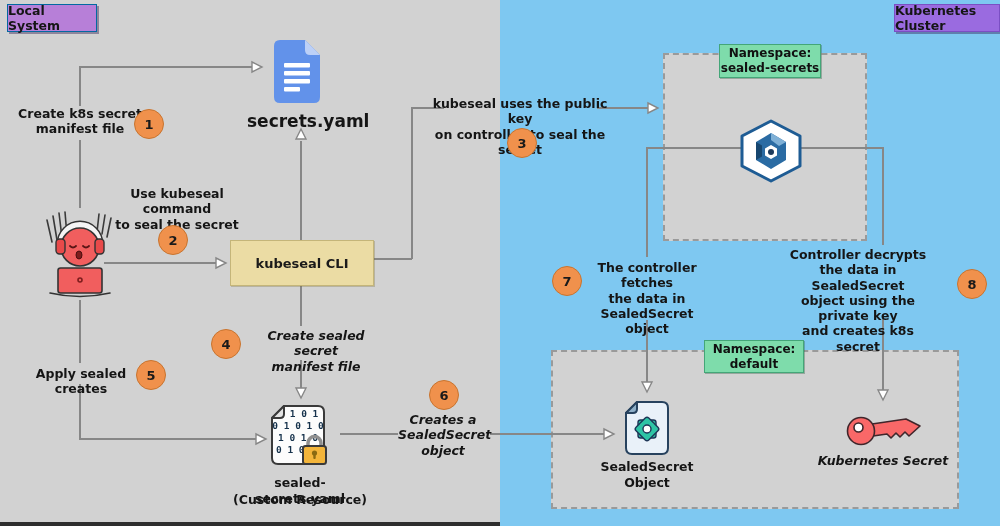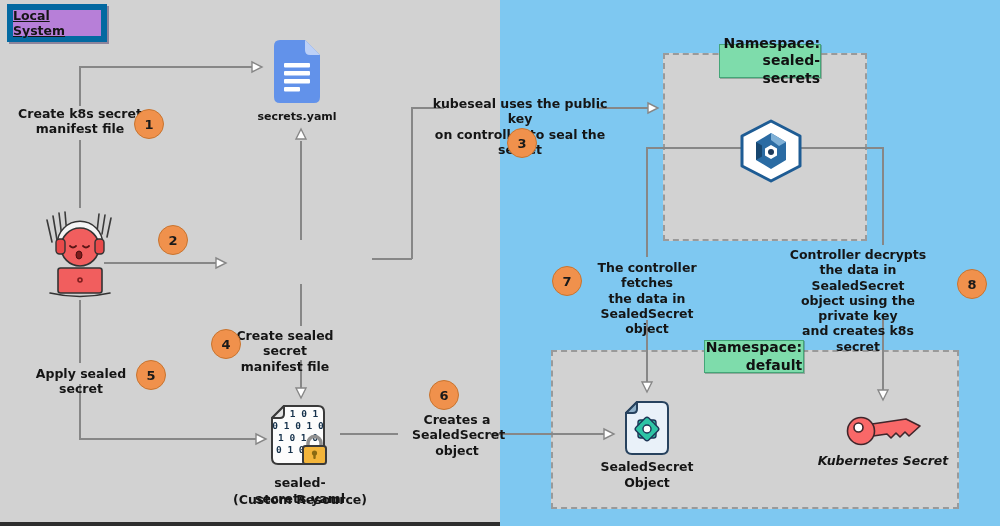--- a/index.html
+++ b/index.html
@@ -8,44 +8,44 @@
     background:#d2d2d2;
     font-family:"DejaVu Sans","Liberation Sans",sans-serif;
     color:#111;
   }
   .cluster-panel{position:absolute;left:500px;top:0;width:500px;height:526px;background:#7ec8f1;}
   .panel-badge{
     position:absolute;display:flex;align-items:center;justify-content:center;
     font-size:12.5px;font-weight:bold;color:#151515;
     box-shadow:2px 2px 0 rgba(60,40,90,.45);
   }
-  .badge-local{left:7px;top:4px;width:88px;height:26px;background:#b77fd8;border:6px solid #0369a1;text-decoration:underline;}
+  .badge-local{left:7px;top:4px;width:88px;height:26px;background:#b77fd8;border:1px solid #0369a1;}
   .badge-cluster{left:894px;top:4px;width:104px;height:26px;background:#9a6be0;border:1px solid #7b4fc4;}
   .ns-box{position:absolute;background:#d2d2d2;border:2px dashed #9a9a9a;}
   .ns-badge{
-    position:absolute;display:flex;align-items:center;justify-content:center;text-align:right;
-    background:#7edcab;border:1px solid #44a678;font-size:14px;font-weight:bold;
+    position:absolute;display:flex;align-items:center;justify-content:center;text-align:center;
+    background:#7edcab;border:1px solid #44a678;font-size:12px;font-weight:bold;
     white-space:pre-line;line-height:1.25;box-shadow:1px 1px 0 rgba(40,90,60,.35);
   }
   .line{position:absolute;background:#878787;}
   .h{height:1.5px;}
   .v{width:1.5px;}
   .ah{position:absolute;width:14px;height:14px;}
   .note{
     position:absolute;font-size:12.5px;font-weight:600;line-height:1.22;text-align:center;
     white-space:pre-line;color:#151515;
   }
   .step-circle{
     position:absolute;width:28px;height:28px;border-radius:50%;
     background:#f0914c;border:1.5px solid #c8742f;
     display:flex;align-items:center;justify-content:center;
     font-size:13px;font-weight:bold;color:#1a1a1a;
   }
   .node-label{
-    position:absolute;font-size:11px;font-weight:600;text-align:center;
+    position:absolute;font-size:17px;font-weight:600;text-align:center;
     white-space:pre-line;line-height:1.3;color:#151515;
   }
   .kubeseal-box{
     position:absolute;left:230px;top:240px;width:142px;height:44px;
     background:#ebdca4;border:1.5px solid #c4b579;
     display:flex;align-items:center;justify-content:center;
     font-size:13px;font-weight:600;color:#1a1a1a;box-shadow:1px 1px 0 rgba(120,105,50,.3);
   }
   .icon{position:absolute;}
   .bottom-edge{position:absolute;left:0;top:522px;width:500px;height:4px;background:#2e2e2e;}
@@ -118,20 +118,21 @@
       <polygon points="2,2 12,7 2,12" fill="#fff" stroke="#878787" stroke-width="1.4"></polygon>
     </svg>
   <svg class="ah" style="left:639.5px;top:380px;" viewBox="0 0 14 14">
       <polygon points="2,2 7,12 12,2" fill="#fff" stroke="#878787" stroke-width="1.4"></polygon>
     </svg>
   <svg class="ah" style="left:875.5px;top:388px;" viewBox="0 0 14 14">
       <polygon points="2,2 7,12 12,2" fill="#fff" stroke="#878787" stroke-width="1.4"></polygon>
     </svg>
 
   <div class="panel-badge badge-local">Local System</div>
+  <div class="panel-badge badge-cluster">Kubernetes Cluster</div>
 
   <svg class="icon" style="left:274px;top:40px;" width="46" height="63" viewBox="0 0 46 63">
     <path d="M6,0 H31 L46,15 V57 Q46,63 40,63 H6 Q0,63 0,57 V6 Q0,0 6,0 Z" fill="#6292ea"></path>
     <path d="M31,0 L46,15 H36 Q31,15 31,10 Z" fill="#bcd0f7"></path>
     <rect x="10" y="23" width="26" height="4.5" rx="1" fill="#fff"></rect>
     <rect x="10" y="31" width="26" height="4.5" rx="1" fill="#fff"></rect>
     <rect x="10" y="39" width="26" height="4.5" rx="1" fill="#fff"></rect>
     <rect x="10" y="47" width="16" height="4.5" rx="1" fill="#fff"></rect>
   </svg>
   <div class="node-label" style="left:247px;top:110px;width:100px;">secrets.yaml</div>
@@ -152,20 +153,21 @@
     <rect x="18" y="37" width="9" height="15" rx="3.5" fill="#e84a4a" stroke="#333" stroke-width="1.4"></rect>
     <rect x="57" y="37" width="9" height="15" rx="3.5" fill="#e84a4a" stroke="#333" stroke-width="1.4"></rect>
     <path d="M32,44 q3,3 6,0" fill="none" stroke="#5a1515" stroke-width="1.8" stroke-linecap="round"></path>
     <path d="M45,44 q3,3 6,0" fill="none" stroke="#5a1515" stroke-width="1.8" stroke-linecap="round"></path>
     <ellipse cx="41" cy="53" rx="3" ry="4" fill="#7e1d1d" stroke="#4a0f0f" stroke-width="1"></ellipse>
     <rect x="20" y="66" width="44" height="25" rx="2.5" fill="#f15e5e" stroke="#333" stroke-width="1.6"></rect>
     <circle cx="42" cy="78" r="2" fill="none" stroke="#7e1d1d" stroke-width="1.6"></circle>
     <path d="M12,91 q30,7 60,0" fill="none" stroke="#333" stroke-width="1.6" stroke-linecap="round"></path>
   </svg>
 
+  <div class="kubeseal-box">kubeseal CLI</div>
 
   <svg class="icon" style="left:266px;top:400px;" width="64" height="70" viewBox="0 0 64 70">
     <path d="M18,6 H52 Q58,6 58,12 V58 Q58,64 52,64 H12 Q6,64 6,58 V18 Z" fill="#fcfcfc" stroke="#3a3a3a" stroke-width="2" stroke-linejoin="round"></path>
     <path d="M18,6 V14 Q18,18 14,18 H6 Z" fill="#e4e4e4" stroke="#3a3a3a" stroke-width="2" stroke-linejoin="round"></path>
     <g font-family="'DejaVu Sans Mono','Liberation Mono',monospace" font-size="9.5" font-weight="bold" fill="#16324c" text-anchor="middle">
       <text x="38" y="17">1 0 1</text>
       <text x="32" y="29">0 1 0 1 0</text>
       <text x="32" y="41">1 0 1 0</text>
       <text x="30" y="53">0 1 0 1</text>
     </g>
@@ -200,26 +202,28 @@
 
   <svg class="icon" style="left:846px;top:410px;" width="76" height="42" viewBox="0 0 76 42">
     <path d="M26,14 L60,9 L74,16 L63,26 L59,22 L54,27 L50,23 L45,28 L41,24 L27,26 Z" fill="#f96868" stroke="#40262b" stroke-width="1.6" stroke-linejoin="round"></path>
     <circle cx="15" cy="21" r="13.5" fill="#f96868" stroke="#40262b" stroke-width="1.6"></circle>
     <circle cx="12.5" cy="17.5" r="4.5" fill="#fff" stroke="#40262b" stroke-width="1.6"></circle>
   </svg>
   <div class="node-label" style="left:813px;top:453px;width:140px;font-size:12.5px;font-style:italic;">Kubernetes Secret</div>
 
   <div class="note" style="left:15px;top:106px;width:130px;">Create k8s secret
 manifest file</div>
+  <div class="note" style="left:98px;top:186px;width:158px;">Use kubeseal command
+to seal the secret</div>
   <div class="note" style="left:428px;top:96px;width:184px;">kubeseal uses the public key
 on controller to seal the secret</div>
-  <div class="note" style="left:215px;top:328px;width:140px;">Create sealed secret
+  <div class="note" style="left:246px;top:328px;width:140px;font-style:italic;">Create sealed secret
 manifest file</div>
-  <div class="note" style="left:25px;top:366px;width:112px;">Apply sealed secret</div>
-  <div class="note" style="left:412px;top:412px;width:90px;">Creates a
+  <div class="note" style="left:25px;top:366px;width:112px;">Apply sealed creates</div>
+  <div class="note" style="left:398px;top:412px;width:90px;font-style:italic;">Creates a
 SealedSecret
 object</div>
   <div class="note" style="left:577px;top:260px;width:140px;">The controller fetches
 the data in SealedSecret
 object</div>
   <div class="note" style="left:784px;top:247px;width:148px;">Controller decrypts
 the data in SealedSecret
 object using the private key
 and creates k8s secret</div>
 

